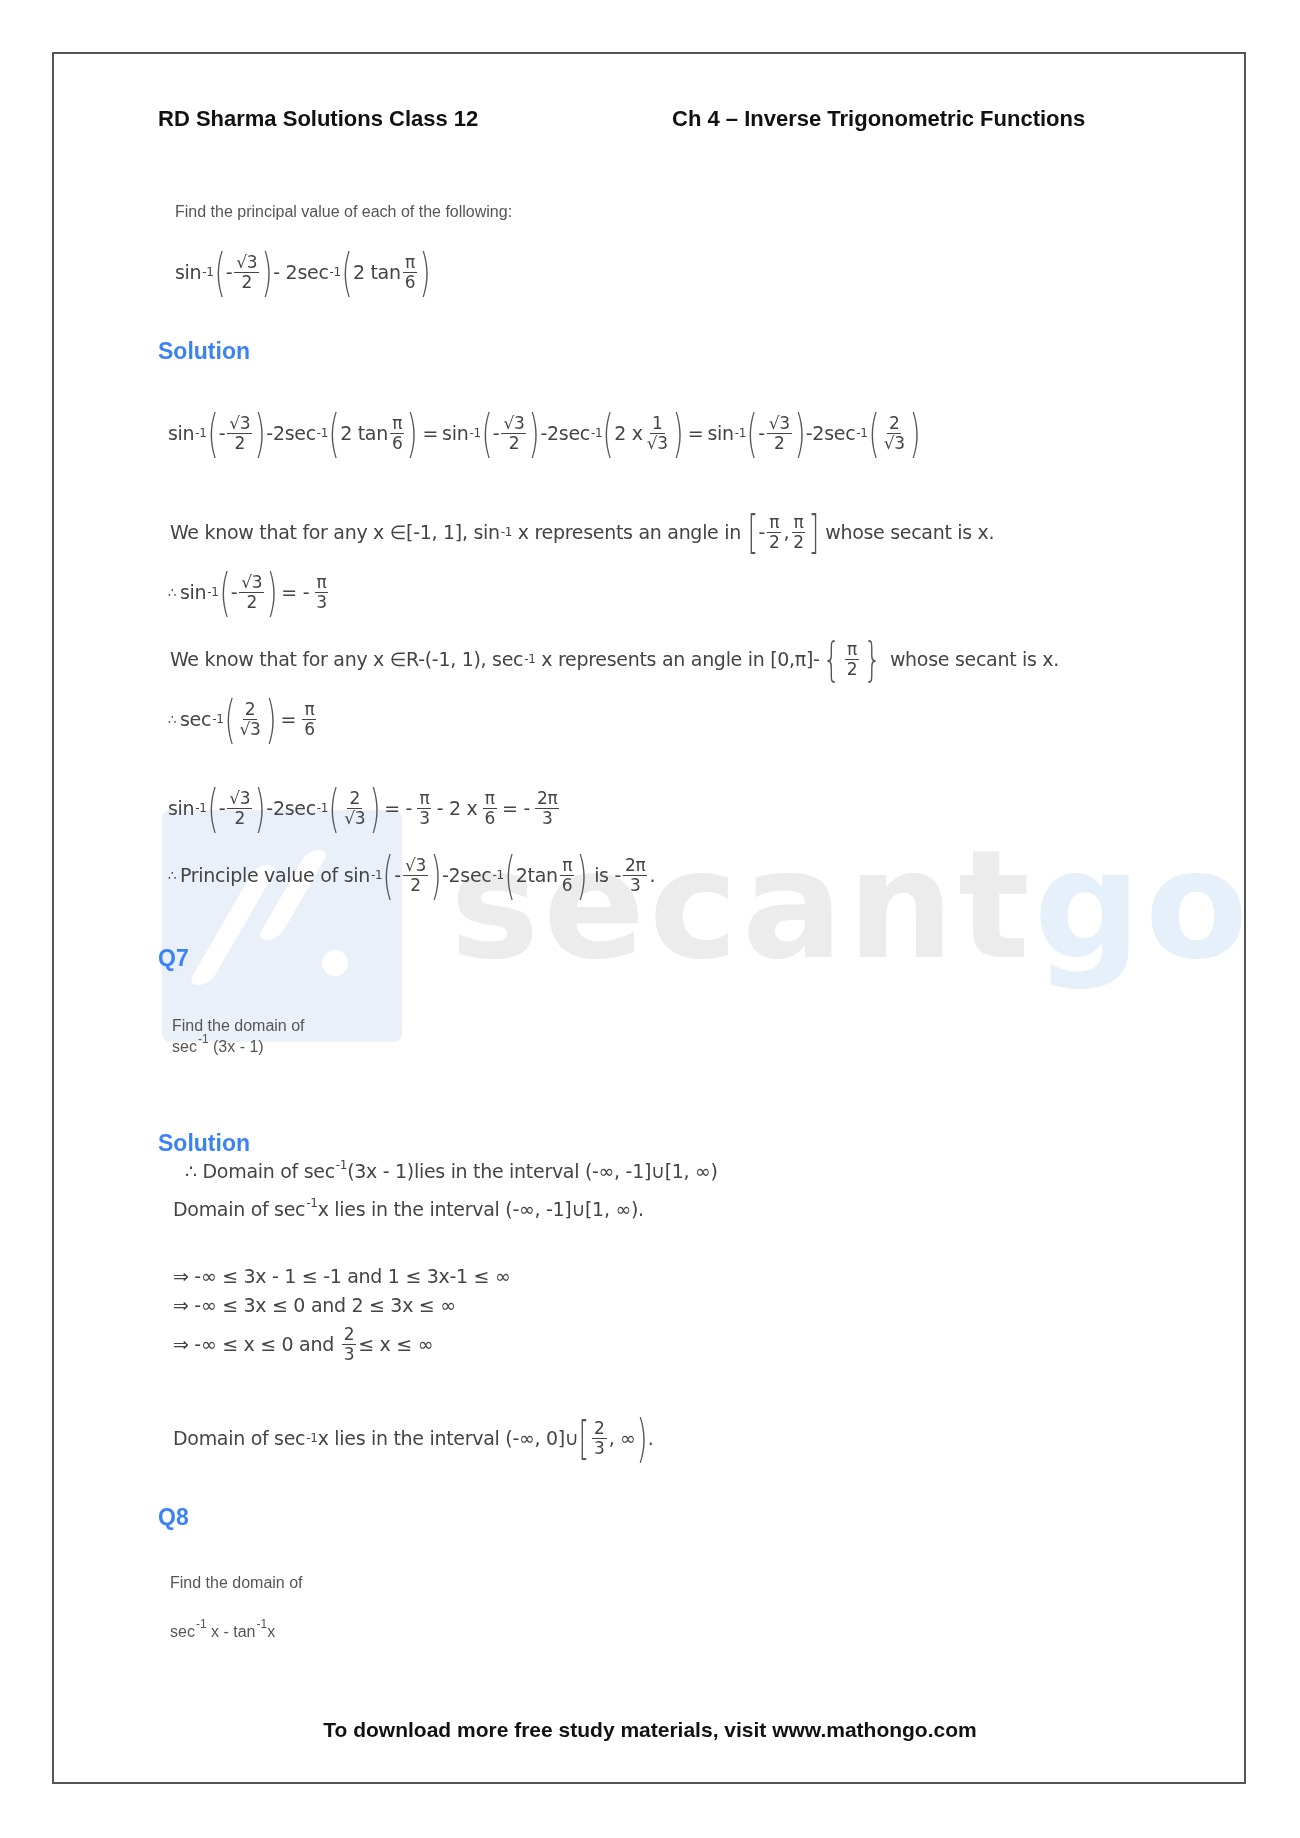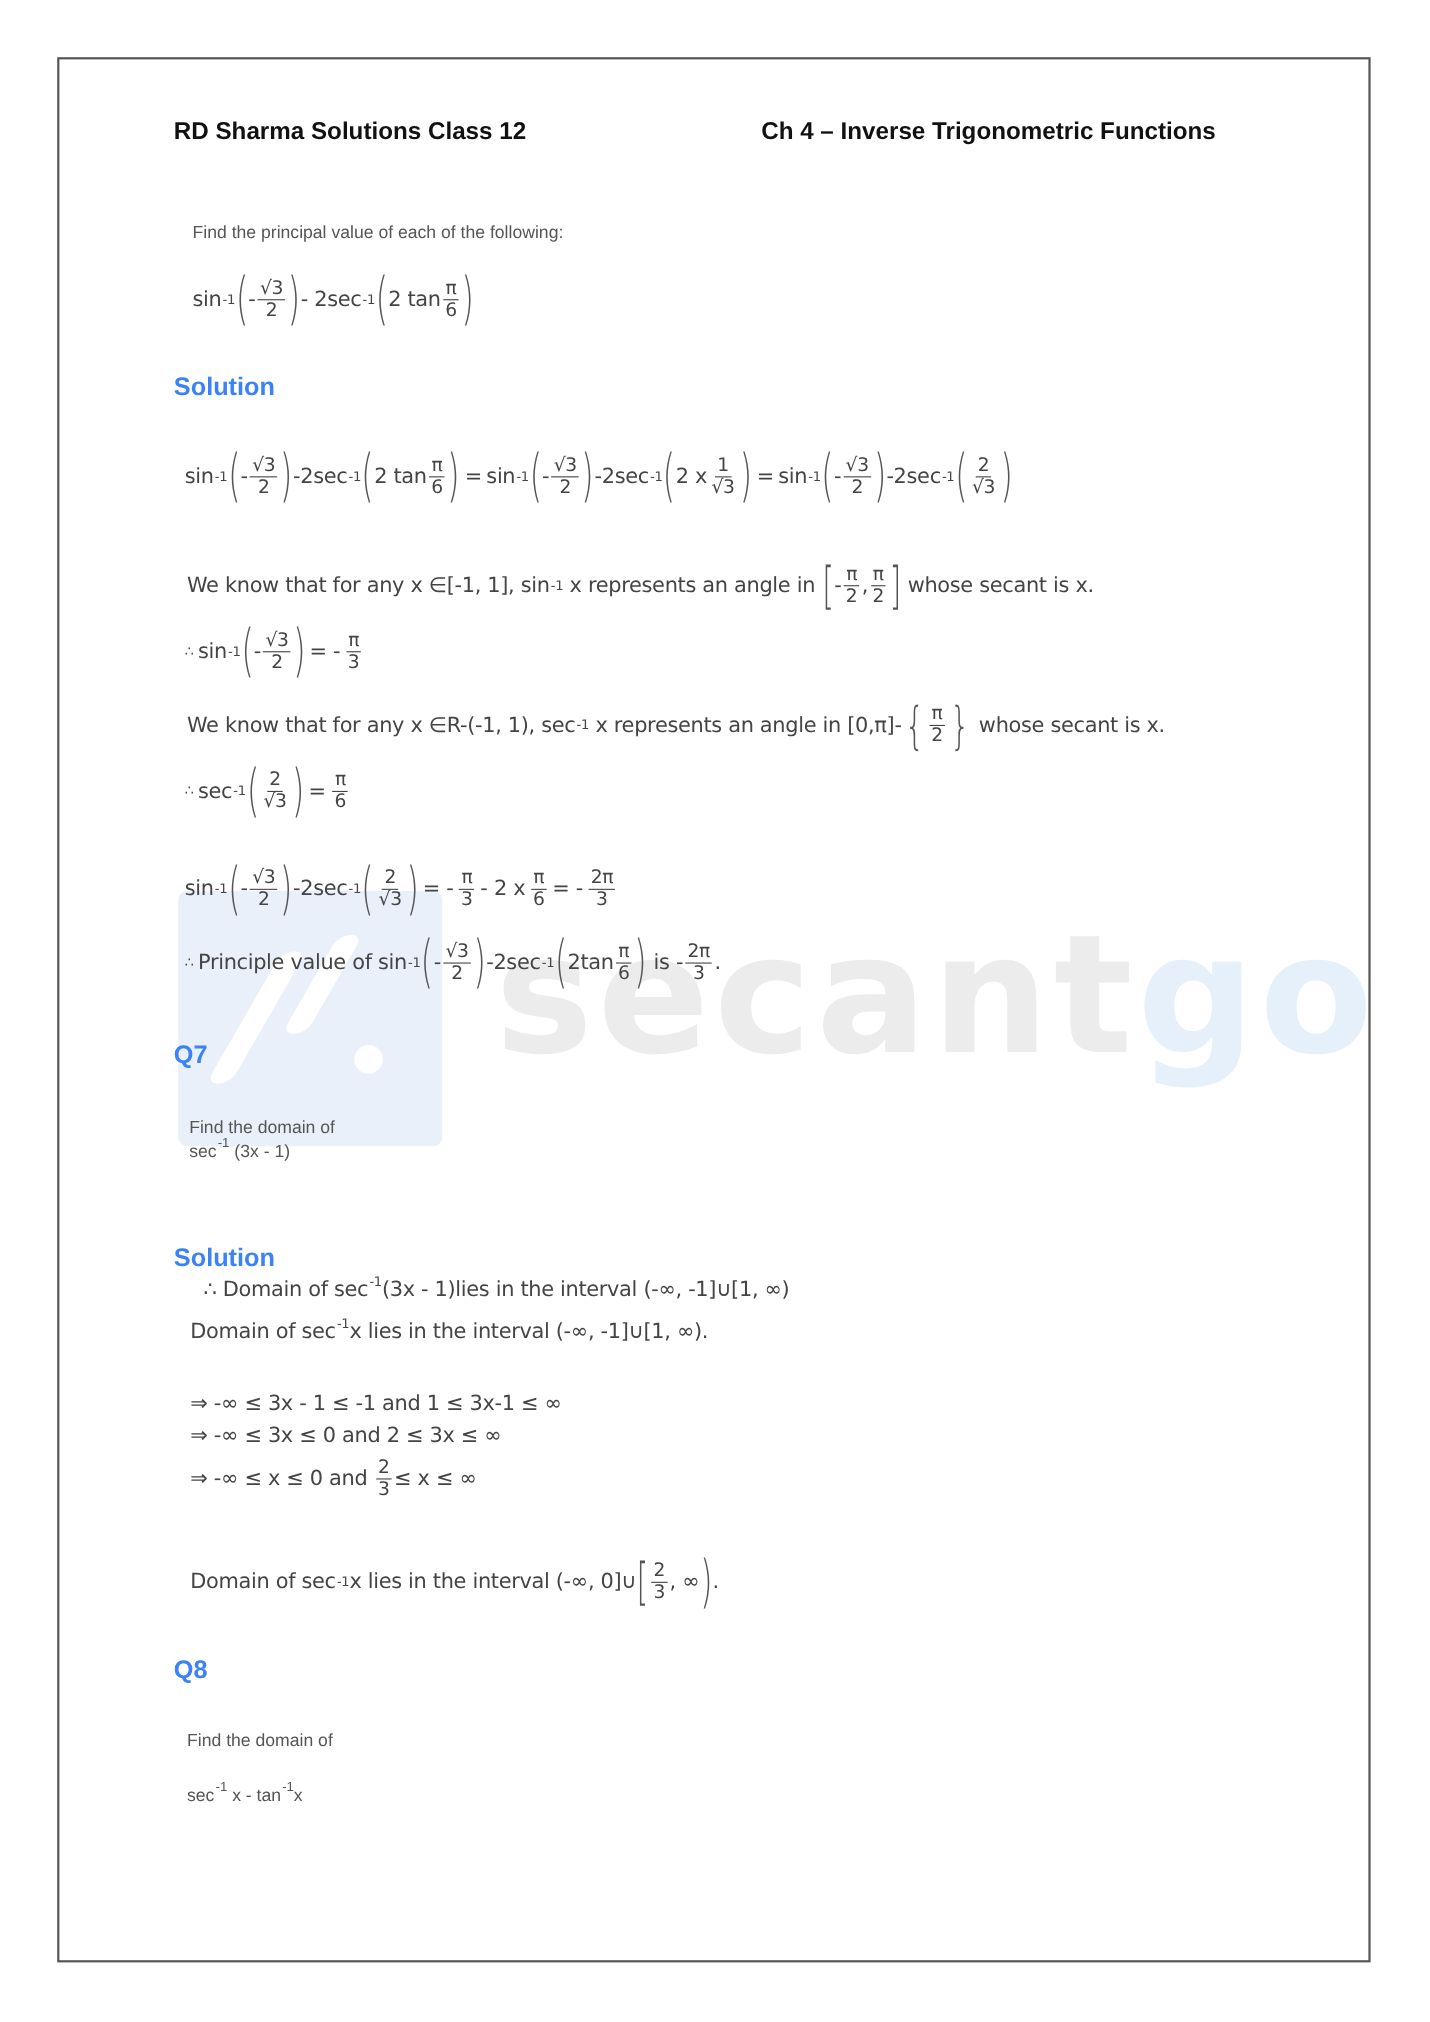--- a/index.html
+++ b/index.html
@@ -2,21 +2,21 @@
 <html><head>
 <meta charset="utf-8">
 <style>
   html, body { margin: 0; padding: 0; background: #ffffff; }
   body { width: 1300px; height: 1838px; position: relative; overflow: hidden;
          font-family: "Liberation Sans", sans-serif; color: #000; }
   .page-border { position: absolute; left: 52px; top: 52px; width: 1194px; height: 1732px;
                  border: 2px solid #555; box-sizing: border-box; }
   .hdr { position: absolute; top: 106px; font-weight: bold; font-size: 22px; color: #111; }
   .hdr.left { left: 158px; }
-  .hdr.right { left: 692px; }
+  .hdr.right { left: 672px; }
   .footer { position: absolute; top: 1718px; left: 0; width: 1300px; text-align: center;
             font-weight: bold; font-size: 21px; color: #111; }
   .red { position: absolute; left: 158px; color: #3b82f6; font-weight: bold; font-size: 23px; }
   .q { position: absolute; color: #555; font-size: 16px; }
   .txt { position: absolute; color: #444; font-size: 19px; font-family: "DejaVu Sans", sans-serif;
          letter-spacing: -0.3px; white-space: nowrap; }
   .m { position: absolute; display: flex; align-items: center; color: #444; white-space: nowrap;
        font-family: "DejaVu Sans", sans-serif; font-size: 19px; letter-spacing: -0.3px; }
   .frac { display: inline-flex; flex-direction: column; align-items: center; margin: 0 2px;
           font-size: 17px; line-height: 19px; }
@@ -257,13 +257,14 @@
       <span class="big">)</span>
       <span>.</span>
   </div>
 
   <div class="red" style="top:1504px;text-align:center;">Q8</div>
   <div class="q" style="left:170px;top:1574px;">Find the domain of</div>
   <div class="q" style="left:170px;top:1617px;">
     <span>sec</span><sup>-1</sup><span> x - tan</span><sup>-1</sup><span>x</span>
   </div>
 
+  <div class="footer">To download more free study materials, visit www.mathongo.com</div>
 </div>
 
 </body></html>

